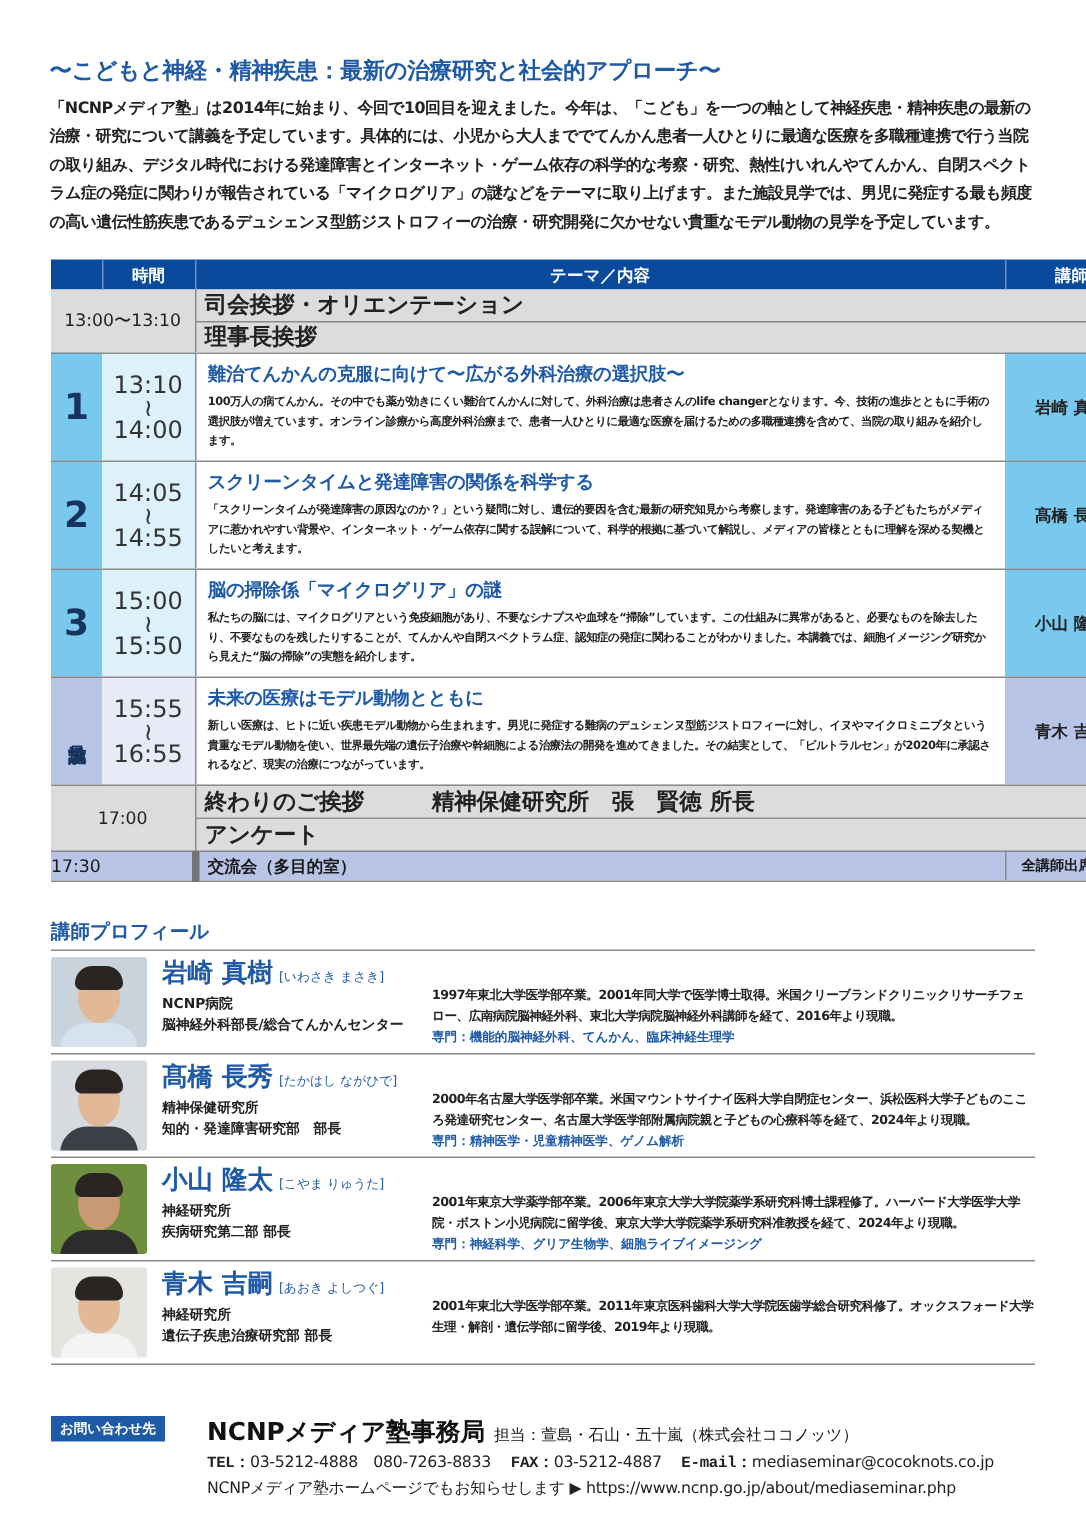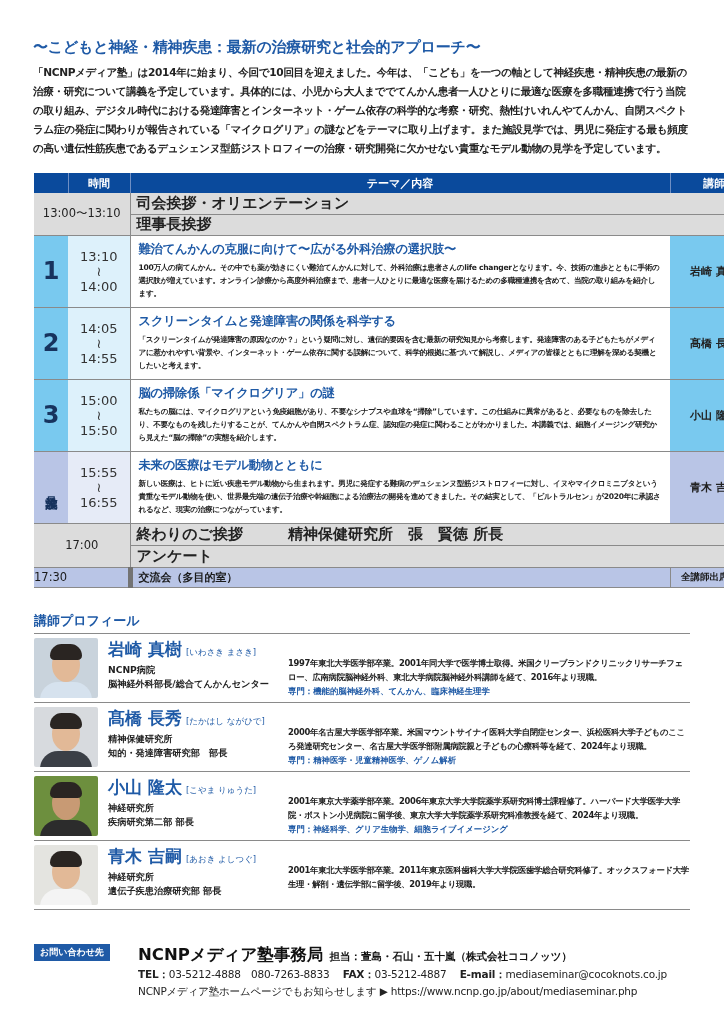--- a/index.html
+++ b/index.html
@@ -17,21 +17,21 @@
   .sched td { border-bottom: 1px solid #8a8a8a; vertical-align: middle; }
   .c-num { width: 34px; }
   .c-time { width: 62px; }
   .c-lect { width: 88px; }
 
   .gray td { background: #dcdcdc; }
   .gray .time { font-size: 11.5px; text-align: center; color: #222; }
   .gray .topic { font-size: 15px; font-weight: bold; padding-left: 6px; height: 21px; border-left: 1px solid #8a8a8a; color: #222; }
 
   .sess .num { background: #79c9ef; text-align: center; font-size: 24px; color: #17335e; font-weight: bold; }
-  .sess .stime { background: #ddf1fb; text-align: center; font-size: 13px; line-height: 15px; color: #333; }
+  .sess .stime { background: #ddf1fb; text-align: center; font-size: 16px; line-height: 15px; color: #333; }
   .sess .body { background: #fff; padding: 4px 8px 5px 8px; height: 72px; border-left: 1px solid #8a8a8a; }
   .sess .lect { background: #79c9ef; text-align: center; font-size: 11px; font-weight: bold; color: #222; }
   .sess.visit .num { background: #b9c5e6; font-size: 12px; line-height: 13px; color: #17335e; writing-mode: vertical-rl; text-orientation: upright; padding: 0; }
   .sess.visit .num span { display: inline-block; }
   .sess.visit .stime { background: #e6ebf7; }
   .sess.visit .lect { background: #b9c5e6; }
   .stitle { color: #1f5aa6; font-weight: bold; font-size: 12.3px; margin-bottom: 3px; white-space: nowrap; letter-spacing: -0.2px; }
   .sdesc { font-size: 7.6px; line-height: 13px; font-weight: bold; color: #222; letter-spacing: -0.3px; }
 
   .end .topic { height: 22px; }
@@ -55,23 +55,23 @@
   .paff { font-size: 9.2px; font-weight: bold; line-height: 14px; color: #222; white-space: nowrap; }
   .pbio { flex: 1; padding-left: 12px; padding-top: 18px; }
   .pbio .txt { font-size: 8.4px; line-height: 14px; color: #222; letter-spacing: -0.3px; font-weight: bold; }
   .pbio .spec { font-size: 8.4px; line-height: 14px; color: #1f5aa6; font-weight: bold; }
 
   
   .footer { position: absolute; left: 34px; top: 944px; width: 660px; }
   .badge { position: absolute; left: 0; top: 0; background: #1f5aa6; color: #fff; font-size: 9px; font-weight: bold; padding: 2px 6px; }
   .fbody { position: absolute; left: 104px; top: 0; width: 560px; }
   .office { font-size: 16.5px; font-weight: bold; color: #111; white-space: nowrap; }
-  .office .person { font-size: 10.5px; font-weight: bold; margin-left: 6px; }
+  .office .person { font-size: 10.5px; font-weight: normal; margin-left: 6px; }
   .contacts { font-size: 10.5px; color: #222; white-space: nowrap; margin-top: 2px; letter-spacing: -0.2px; }
-  .contacts b { font-weight: bold; }
+  .contacts b { font-weight: bold; font-family: Liberation Mono, monospace; }
   .contacts .gap { display: inline-block; width: 10px; }
   .hp { font-size: 10.5px; color: #222; white-space: nowrap; margin-top: 3px; letter-spacing: -0.2px; }
 </style>
 </head>
 <body>
 
 <section class="intro">
   <h1 class="headline">〜こどもと神経・精神疾患：最新の治療研究と社会的アプローチ〜</h1>
   <p class="lead">「NCNPメディア塾」は2014年に始まり、今回で10回目を迎えました。今年は、「こども」を一つの軸として神経疾患・精神疾患の最新の治療・研究について講義を予定しています。具体的には、小児から大人まででてんかん患者一人ひとりに最適な医療を多職種連携で行う当院の取り組み、デジタル時代における発達障害とインターネット・ゲーム依存の科学的な考察・研究、熱性けいれんやてんかん、自閉スペクトラム症の発症に関わりが報告されている「マイクログリア」の謎などをテーマに取り上げます。また施設見学では、男児に発症する最も頻度の高い遺伝性筋疾患であるデュシェンヌ型筋ジストロフィーの治療・研究開発に欠かせない貴重なモデル動物の見学を予定しています。</p>
 </section>

